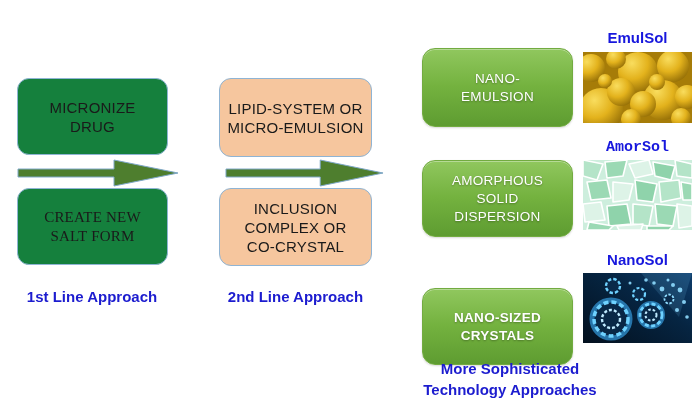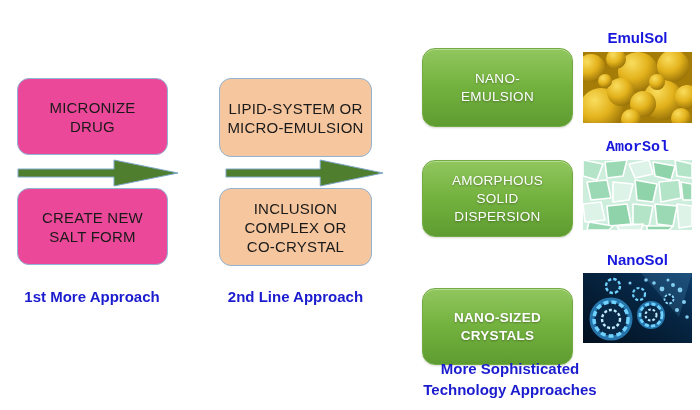--- a/index.html
+++ b/index.html
@@ -7,24 +7,24 @@
     position:relative;width:700px;height:410px;background:#ffffff;overflow:hidden;
     font-family:"Liberation Sans",sans-serif;
   }
   
   .plain-box{
     position:absolute;box-sizing:border-box;
     border:1.5px solid #8fb4d4;border-radius:12px;
     display:flex;align-items:center;justify-content:center;text-align:center;
     font-size:15px;line-height:19px;color:#1a1a1a;letter-spacing:.2px;
   }
-  .yellow{background:#ec4899;}
+  .yellow{background:#15803d;}
   .peach{background:#f6c69e;}
   .b-l1{left:17px;top:78px;width:151px;height:77px;padding:0 10px;}
-  .b-l2{left:17px;top:188px;width:151px;height:77px;padding:0 14px;}
+  .b-l2{left:17px;top:188px;width:151px;height:77px;padding:0 14px;font-family:Liberation Serif, serif;}
   .b-m1{left:219px;top:78px;width:153px;height:79px;padding:0 0;}
   .b-m2{left:219px;top:188px;width:153px;height:78px;padding:0 18px;}
   
   .arrow{position:absolute;height:30px;}
   .a-l{left:17px;top:158px;width:163px;}
   .a-m{left:225px;top:158px;width:160px;}
   
   .blue-label{
     position:absolute;text-align:center;font-weight:bold;
     color:#1c1ccf;font-size:15px;
@@ -70,21 +70,21 @@
   </div>
 
   <svg class="arrow a-l" viewBox="0 0 163 30" preserveAspectRatio="none">
     <polygon points="1,11 97,11 97,2 161,15 97,28 97,19 1,19" fill="#4e7e2e" stroke="#7fa8c8" stroke-width="1"></polygon>
   </svg>
 
   <div class="plain-box yellow b-l2">
     <span>CREATE NEW SALT FORM</span>
   </div>
 
-  <div class="blue-label lab-l">1st More Approach</div>
+  <div class="blue-label lab-l">1st Line Approach</div>
 
   <div class="plain-box peach b-m1">
     <span>LIPID-SYSTEM OR MICRO-EMULSION</span>
   </div>
 
   <svg class="arrow a-m" viewBox="0 0 163 30" preserveAspectRatio="none">
     <polygon points="1,11 97,11 97,2 161,15 97,28 97,19 1,19" fill="#4e7e2e" stroke="#7fa8c8" stroke-width="1"></polygon>
   </svg>
 
   <div class="plain-box peach b-m2">

